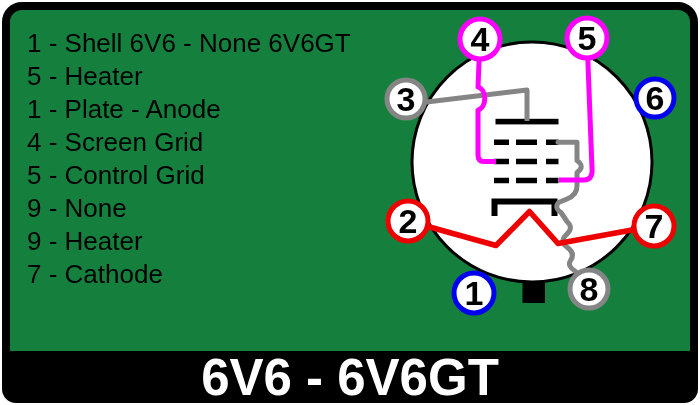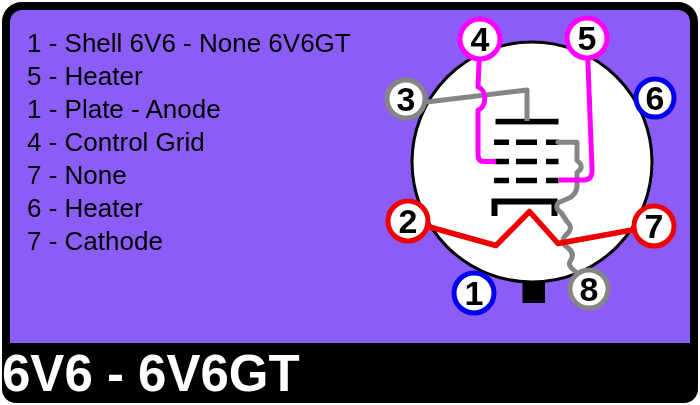--- a/index.html
+++ b/index.html
@@ -8,44 +8,45 @@
     background: #ffffff;
     font-family: "Liberation Sans", sans-serif;
     overflow: hidden;
   }
   .panel {
     position: absolute;
     left: 2px; top: 2px;
     width: 680px; height: 385px;
     border: 8px solid #000000;
     border-radius: 20px;
-    background: #8b5cf6;
+    background: #15803d;
   }
   .legend {
     position: absolute;
     left: 17px; top: 17px;
     font-size: 26px;
     line-height: 33px;
     color: #000000;
     white-space: nowrap;
   }
   .diagram {
     position: absolute;
     left: -10px; top: -10px;
     width: 700px; height: 405px;
     pointer-events: none;
   }
   .title-bar {
     position: absolute;
     left: -8px; right: -8px; bottom: -8px;
-    height: 60px;
+    height: 52px;
     background: #000000;
     border-radius: 0 0 14px 14px;
     display: flex;
     align-items: center;
+    justify-content: center;
   }
   .title-text {
     color: #ffffff;
     font-size: 51px;
     font-weight: bold;
     letter-spacing: 0px;
     white-space: nowrap;
   }
   .pin-number {
     font-family: "Liberation Sans", sans-serif;
@@ -56,23 +57,24 @@
 </style>
 </head>
 <body>
 
 <div class="panel">
 
   <div class="legend">
     <div>1 - Shell 6V6 - None 6V6GT</div>
     <div>5 - Heater</div>
     <div>1 - Plate - Anode</div>
-    <div>4 - Control Grid</div>
-    <div>7 - None</div>
-    <div>6 - Heater</div>
+    <div>4 - Screen Grid</div>
+    <div>5 - Control Grid</div>
+    <div>9 - None</div>
+    <div>9 - Heater</div>
     <div>7 - Cathode</div>
   </div>
 
   <svg class="diagram" viewBox="0 0 700 405" xmlns="http://www.w3.org/2000/svg">
 
     <circle cx="532" cy="162" r="120" fill="#ffffff" stroke="#000000" stroke-width="3"></circle>
 
     <rect x="522.5" y="282" width="22.5" height="21" fill="#000000"></rect>
 
     <rect x="495.5" y="118.8" width="63" height="5.6" fill="#000000"></rect>

